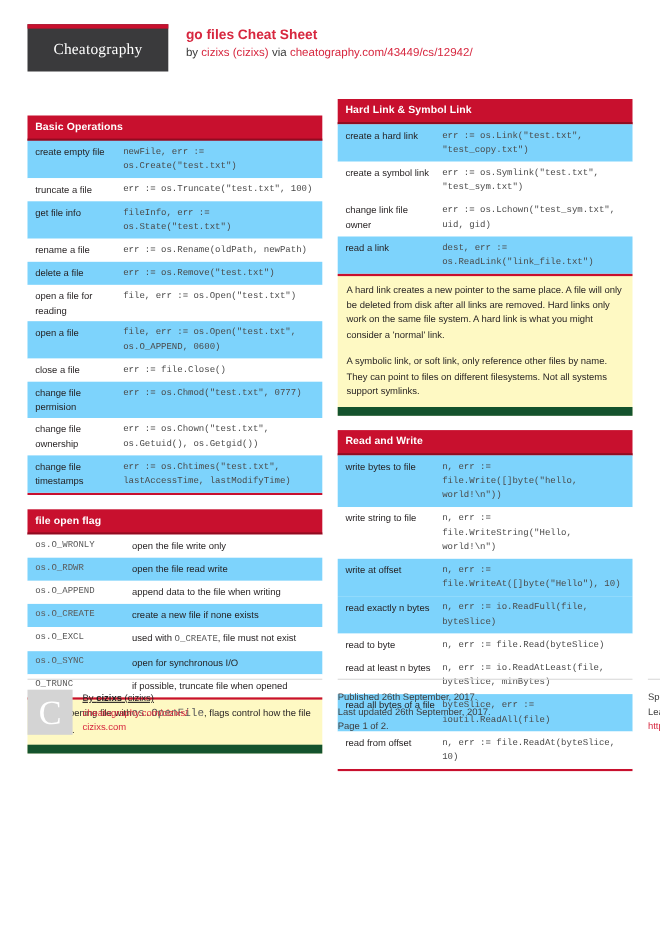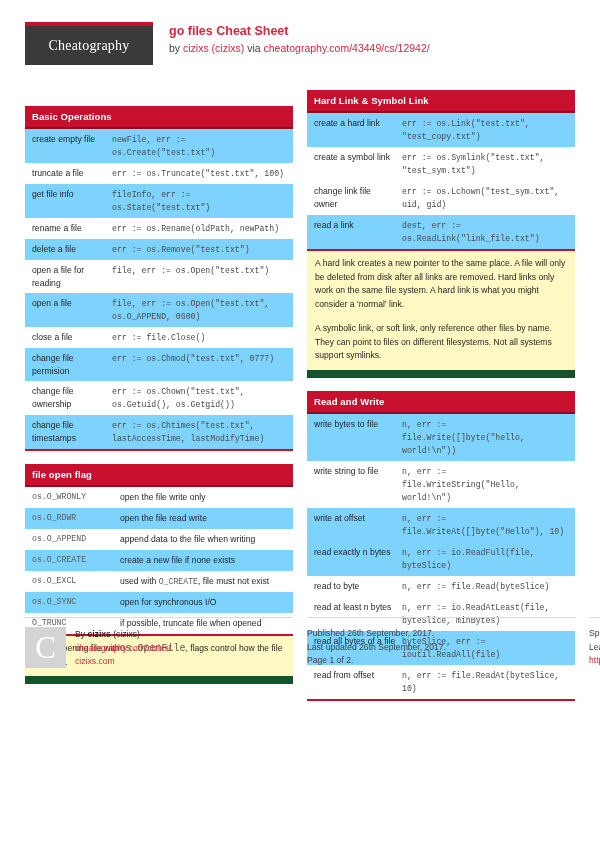--- a/index.html
+++ b/index.html
@@ -155,21 +155,21 @@
     background: #d4d4d4;
     color: #ffffff;
     font-family: "Liberation Serif", serif;
     font-size: 31px;
     line-height: 41px;
     text-align: center;
     flex: 0 0 41px;
     margin-right: 9px;
   }
   .author-meta { padding-top: 1px; }
-  .author-meta .nm { color: #231f20; }
+  .author-meta .nm { color: #231f20; text-decoration: underline; }
   .author-meta .nm b { font-weight: bold; }
   .lnk-red { color: #d7273f; text-decoration: none; display: block; }
 </style>
 </head>
 <body>
 
 <div class="page">
 
   <div class="header">
     <div class="logo-box">

